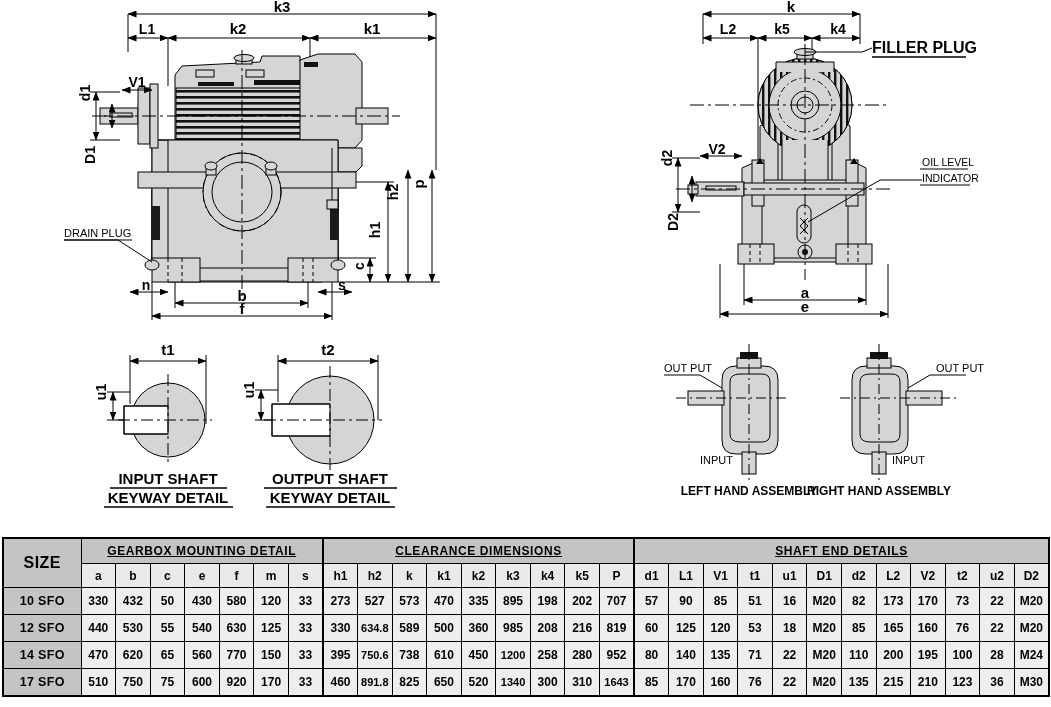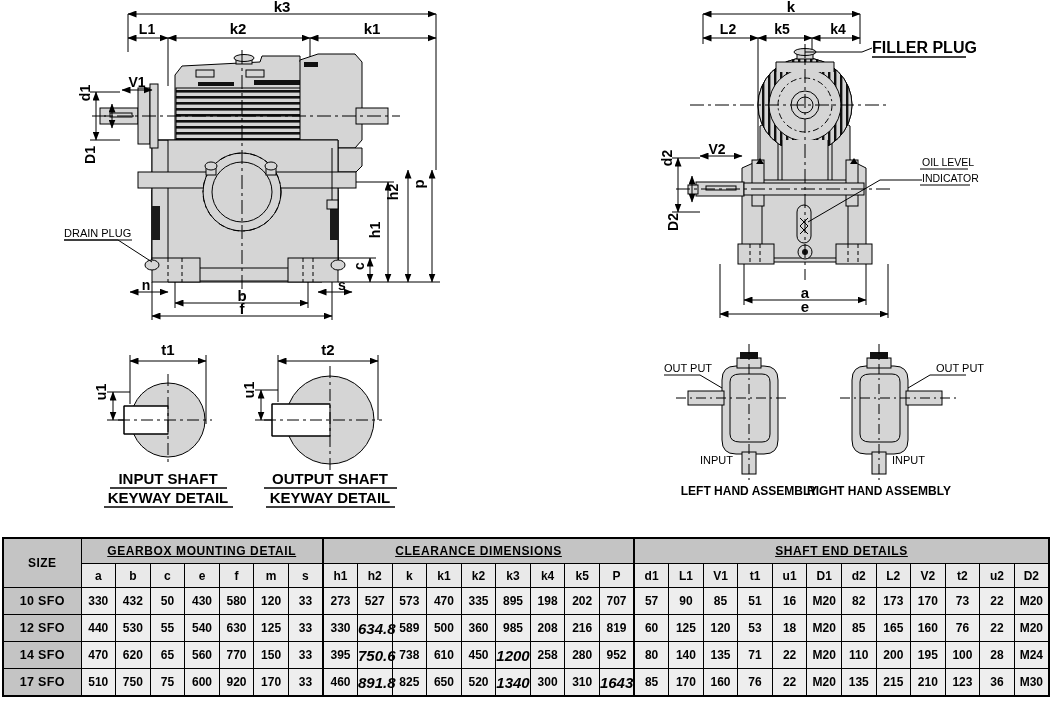--- a/index.html
+++ b/index.html
@@ -10,24 +10,24 @@
   .drawings{position:absolute;left:0;top:0;width:1051px;height:528px;}
   
   .tbl-wrap{position:absolute;left:2px;top:537px;width:1046px;}
   table.spec{border-collapse:collapse;table-layout:fixed;width:1046px;
              font-family:"Liberation Sans", sans-serif;}
   table.spec th,table.spec td{
       border:1px solid #000;text-align:center;font-weight:bold;
       font-size:11.5px;padding:0;line-height:1;color:#000;}
   table.spec th.grp{background:#c4c4c4;height:24px;font-size:12px;letter-spacing:.6px;text-decoration:underline;}
   table.spec th.sub{background:#e9e9e9;height:23px;font-size:12px;}
-  table.spec th.size{background:#c4c4c4;font-size:12px;letter-spacing:.5px;margin-left:28px;}
+  table.spec th.size{background:#c4c4c4;font-size:16px;letter-spacing:.5px;margin-left:28px;}
   table.spec td.size{background:#c4c4c4;font-size:12.5px;height:26px;letter-spacing:.3px;margin-left:6px;}
   table.spec td.val{background:#eeeeee;height:26px;font-size:12px;}
-  table.spec td.val.narrow{font-size:15px;font-style:italic;}
+  table.spec td.val.narrow{font-size:11px;}
   .outer{border:2px solid #000;}
   
   td.gsep,th.gsep{border-left:2px solid #000 !important;margin-top:21px;}
 </style>
 </head>
 <body>
 
 <div class="page">
 
   <div class="drawings">

